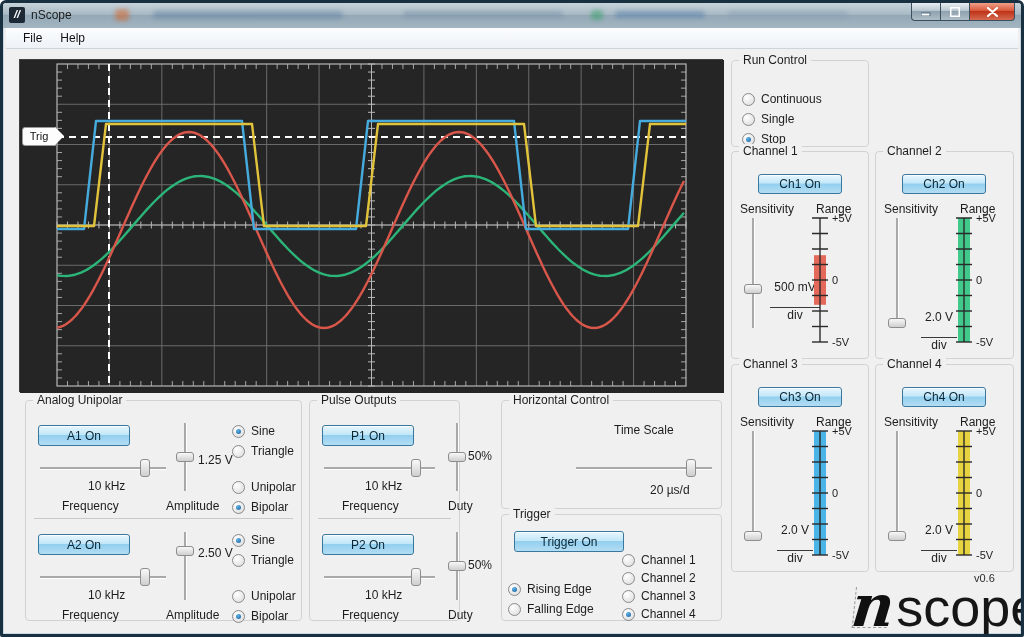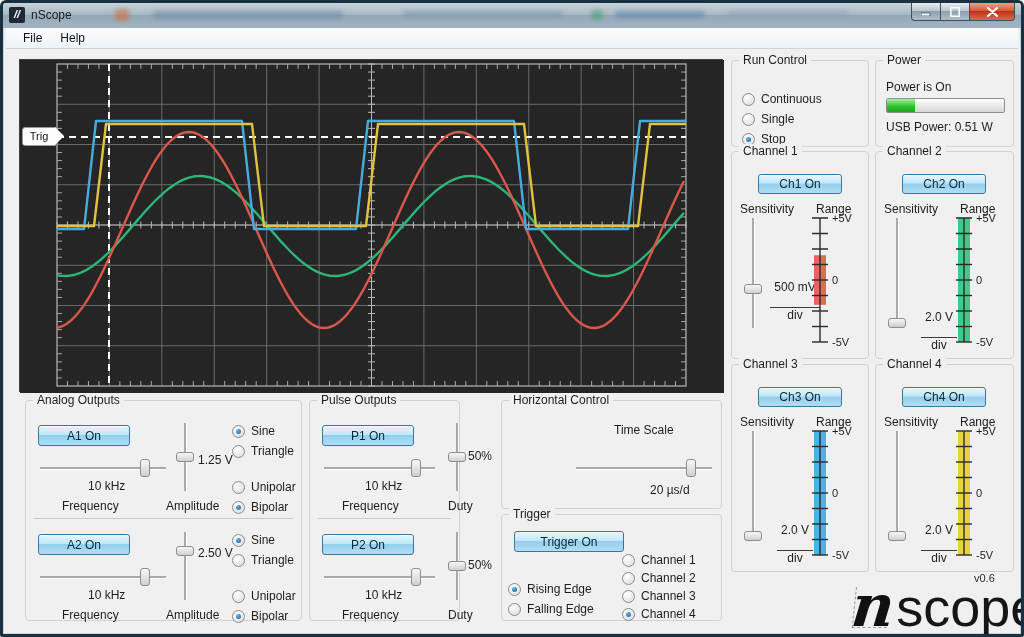--- a/index.html
+++ b/index.html
@@ -484,21 +484,21 @@
           <line x1="89" y1="4" x2="89" y2="326" stroke="#ffffff" stroke-width="2" stroke-dasharray="7 5"></line>
           <path d="M37.0 215.1L40.0 215.7L43.0 215.9L46.0 216.0L49.0 215.8L52.0 215.3L55.0 214.7L58.0 213.7L61.0 212.6L64.0 211.2L67.0 209.6L70.0 207.8L73.0 205.8L76.0 203.5L79.0 201.1L82.0 198.6L85.0 195.9L88.0 193.0L91.0 190.0L94.0 186.9L97.0 183.6L100.0 180.3L103.0 177.0L106.0 173.5L109.0 170.1L112.0 166.6L115.0 163.1L118.0 159.6L121.0 156.2L124.0 152.8L127.0 149.4L130.0 146.2L133.0 143.0L136.0 140.0L139.0 137.1L142.0 134.3L145.0 131.7L148.0 129.2L151.0 127.0L154.0 124.9L157.0 123.0L160.0 121.3L163.0 119.9L166.0 118.6L169.0 117.6L172.0 116.9L175.0 116.3L178.0 116.1L181.0 116.0L184.0 116.2L187.0 116.7L190.0 117.3L193.0 118.3L196.0 119.4L199.0 120.8L202.0 122.4L205.0 124.2L208.0 126.2L211.0 128.5L214.0 130.9L217.0 133.4L220.0 136.1L223.0 139.0L226.0 142.0L229.0 145.1L232.0 148.4L235.0 151.7L238.0 155.0L241.0 158.5L244.0 161.9L247.0 165.4L250.0 168.9L253.0 172.4L256.0 175.8L259.0 179.2L262.0 182.6L265.0 185.8L268.0 189.0L271.0 192.0L274.0 194.9L277.0 197.7L280.0 200.3L283.0 202.8L286.0 205.0L289.0 207.1L292.0 209.0L295.0 210.7L298.0 212.1L301.0 213.4L304.0 214.4L307.0 215.1L310.0 215.7L313.0 215.9L316.0 216.0L319.0 215.8L322.0 215.3L325.0 214.7L328.0 213.7L331.0 212.6L334.0 211.2L337.0 209.6L340.0 207.8L343.0 205.8L346.0 203.5L349.0 201.1L352.0 198.6L355.0 195.9L358.0 193.0L361.0 190.0L364.0 186.9L367.0 183.6L370.0 180.3L373.0 177.0L376.0 173.5L379.0 170.1L382.0 166.6L385.0 163.1L388.0 159.6L391.0 156.2L394.0 152.8L397.0 149.4L400.0 146.2L403.0 143.0L406.0 140.0L409.0 137.1L412.0 134.3L415.0 131.7L418.0 129.2L421.0 127.0L424.0 124.9L427.0 123.0L430.0 121.3L433.0 119.9L436.0 118.6L439.0 117.6L442.0 116.9L445.0 116.3L448.0 116.1L451.0 116.0L454.0 116.2L457.0 116.7L460.0 117.3L463.0 118.3L466.0 119.4L469.0 120.8L472.0 122.4L475.0 124.2L478.0 126.2L481.0 128.5L484.0 130.9L487.0 133.4L490.0 136.1L493.0 139.0L496.0 142.0L499.0 145.1L502.0 148.4L505.0 151.7L508.0 155.0L511.0 158.5L514.0 161.9L517.0 165.4L520.0 168.9L523.0 172.4L526.0 175.8L529.0 179.2L532.0 182.6L535.0 185.8L538.0 189.0L541.0 192.0L544.0 194.9L547.0 197.7L550.0 200.3L553.0 202.8L556.0 205.0L559.0 207.1L562.0 209.0L565.0 210.7L568.0 212.1L571.0 213.4L574.0 214.4L577.0 215.1L580.0 215.7L583.0 215.9L586.0 216.0L589.0 215.8L592.0 215.3L595.0 214.7L598.0 213.7L601.0 212.6L604.0 211.2L607.0 209.6L610.0 207.8L613.0 205.8L616.0 203.5L619.0 201.1L622.0 198.6L625.0 195.9L628.0 193.0L631.0 190.0L634.0 186.9L637.0 183.6L640.0 180.3L643.0 177.0L646.0 173.5L649.0 170.1L652.0 166.6L655.0 163.1L658.0 159.6L661.0 156.2L664.0 152.8" fill="none" stroke="#2cb578" stroke-width="2.4" stroke-linejoin="round" clip-path="url(#gclip)"></path>
           <path d="M37.0 267.8L40.0 267.0L43.0 265.9L46.0 264.2L49.0 262.1L52.0 259.5L55.0 256.5L58.0 253.1L61.0 249.3L64.0 245.1L67.0 240.5L70.0 235.6L73.0 230.3L76.0 224.8L79.0 219.0L82.0 213.0L85.0 206.7L88.0 200.3L91.0 193.7L94.0 187.0L97.0 180.2L100.0 173.4L103.0 166.6L106.0 159.8L109.0 153.0L112.0 146.3L115.0 139.7L118.0 133.3L121.0 127.0L124.0 121.0L127.0 115.2L130.0 109.7L133.0 104.4L136.0 99.5L139.0 94.9L142.0 90.7L145.0 86.9L148.0 83.5L151.0 80.5L154.0 77.9L157.0 75.8L160.0 74.1L163.0 73.0L166.0 72.2L169.0 72.0L172.0 72.2L175.0 73.0L178.0 74.1L181.0 75.8L184.0 77.9L187.0 80.5L190.0 83.5L193.0 86.9L196.0 90.7L199.0 94.9L202.0 99.5L205.0 104.4L208.0 109.7L211.0 115.2L214.0 121.0L217.0 127.0L220.0 133.3L223.0 139.7L226.0 146.3L229.0 153.0L232.0 159.8L235.0 166.6L238.0 173.4L241.0 180.2L244.0 187.0L247.0 193.7L250.0 200.3L253.0 206.7L256.0 213.0L259.0 219.0L262.0 224.8L265.0 230.3L268.0 235.6L271.0 240.5L274.0 245.1L277.0 249.3L280.0 253.1L283.0 256.5L286.0 259.5L289.0 262.1L292.0 264.2L295.0 265.9L298.0 267.0L301.0 267.8L304.0 268.0L307.0 267.8L310.0 267.0L313.0 265.9L316.0 264.2L319.0 262.1L322.0 259.5L325.0 256.5L328.0 253.1L331.0 249.3L334.0 245.1L337.0 240.5L340.0 235.6L343.0 230.3L346.0 224.8L349.0 219.0L352.0 213.0L355.0 206.7L358.0 200.3L361.0 193.7L364.0 187.0L367.0 180.2L370.0 173.4L373.0 166.6L376.0 159.8L379.0 153.0L382.0 146.3L385.0 139.7L388.0 133.3L391.0 127.0L394.0 121.0L397.0 115.2L400.0 109.7L403.0 104.4L406.0 99.5L409.0 94.9L412.0 90.7L415.0 86.9L418.0 83.5L421.0 80.5L424.0 77.9L427.0 75.8L430.0 74.1L433.0 73.0L436.0 72.2L439.0 72.0L442.0 72.2L445.0 73.0L448.0 74.1L451.0 75.8L454.0 77.9L457.0 80.5L460.0 83.5L463.0 86.9L466.0 90.7L469.0 94.9L472.0 99.5L475.0 104.4L478.0 109.7L481.0 115.2L484.0 121.0L487.0 127.0L490.0 133.3L493.0 139.7L496.0 146.3L499.0 153.0L502.0 159.8L505.0 166.6L508.0 173.4L511.0 180.2L514.0 187.0L517.0 193.7L520.0 200.3L523.0 206.7L526.0 213.0L529.0 219.0L532.0 224.8L535.0 230.3L538.0 235.6L541.0 240.5L544.0 245.1L547.0 249.3L550.0 253.1L553.0 256.5L556.0 259.5L559.0 262.1L562.0 264.2L565.0 265.9L568.0 267.0L571.0 267.8L574.0 268.0L577.0 267.8L580.0 267.0L583.0 265.9L586.0 264.2L589.0 262.1L592.0 259.5L595.0 256.5L598.0 253.1L601.0 249.3L604.0 245.1L607.0 240.5L610.0 235.6L613.0 230.3L616.0 224.8L619.0 219.0L622.0 213.0L625.0 206.7L628.0 200.3L631.0 193.7L634.0 187.0L637.0 180.2L640.0 173.4L643.0 166.6L646.0 159.8L649.0 153.0L652.0 146.3L655.0 139.7L658.0 133.3L661.0 127.0L664.0 121.0" fill="none" stroke="#d8564a" stroke-width="2.4" stroke-linejoin="round" clip-path="url(#gclip)"></path>
           <path d="M-3 169L-208 169L-196 61L-50 61L-38 169L64 169L76 61L222 61L234 169L336 169L348 61L494 61L506 169L608 169L620 61L766 61L778 169L880 169L892 61L1038 61L1050 169" fill="none" stroke="#45abdd" stroke-width="2.4" stroke-linejoin="round" clip-path="url(#gclip)"></path>
           <path d="M-3 166L-198 166L-186 64L-40 64L-28 166L74 166L86 64L232 64L244 166L346 166L358 64L504 64L516 166L618 166L630 64L776 64L788 166L890 166L902 64L1048 64L1060 166" fill="none" stroke="#e0c23b" stroke-width="2.4" stroke-linejoin="round" clip-path="url(#gclip)"></path>
         </svg>
       <div class="trig-flag">Trig</div>
     </div>
 
     <div class="group g-analog">
-      <span class="gtitle">Analog Outputs</span>
+      <span class="gtitle">Analog Unipolar</span>
       <div class="orow r1">
         <button class="btn ao-btn">A1 On</button>
         <div class="hslider freq-slider">
             <span class="track"></span>
             <span class="thumb" style="left: calc(85% - 8.5px);"></span>
           </div>
         <span class="lbl freq-val">10 kHz</span>
         <span class="lbl freq-lbl">Frequency</span>
         <div class="vslider amp-slider">
             <span class="track"></span>
@@ -654,28 +654,20 @@
             <span class="radio-circle"></span>
             <span class="radio-label">Single</span>
           </div>
           <div class="radio-row">
             <span class="radio-circle checked"></span>
             <span class="radio-label">Stop</span>
           </div>
         </div>
     </div>
 
-    <div class="group g-power">
-      <span class="gtitle">Power</span>
-      <span class="lbl power-on-lbl">Power is On</span>
-      <div class="power-bar">
-          <div class="power-fill" style="width: 24%; background: linear-gradient(rgb(167, 239, 160), rgb(47, 196, 47) 55%, rgb(29, 165, 29));"></div>
-        </div>
-      <span class="lbl usb-lbl">USB Power: 0.51 W</span>
-    </div>
 
     <div class="group g-ch1">
       <span class="gtitle">Channel 1</span>
       <button class="btn chbtn">Ch1 On</button>
       <span class="lbl sens-lbl">Sensitivity</span>
       <span class="lbl range-lbl">Range</span>
       <div class="vslider sens-slider">
           <span class="track"></span>
           <span class="thumb" style="top: calc(65% - 6.5px);"></span>
         </div>

